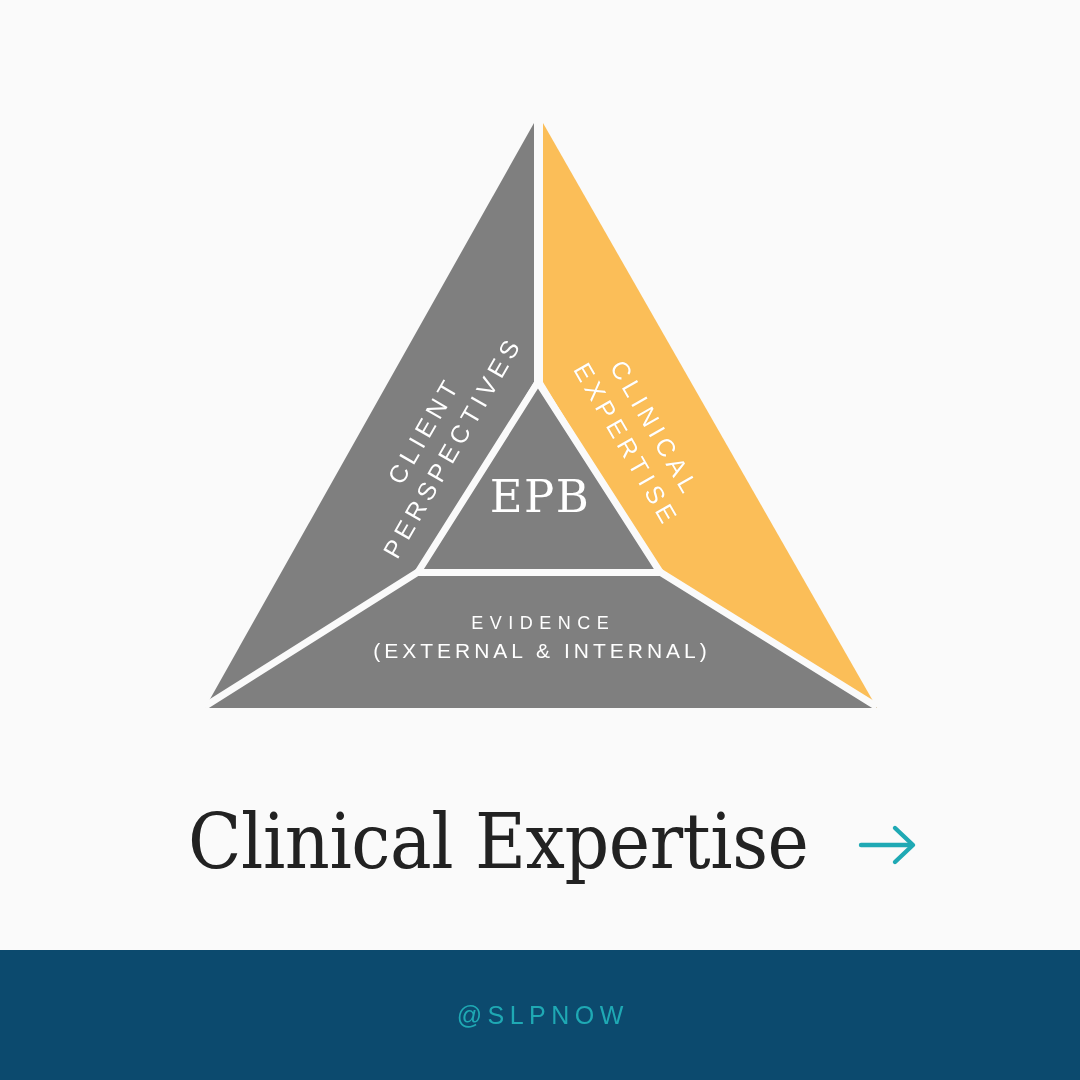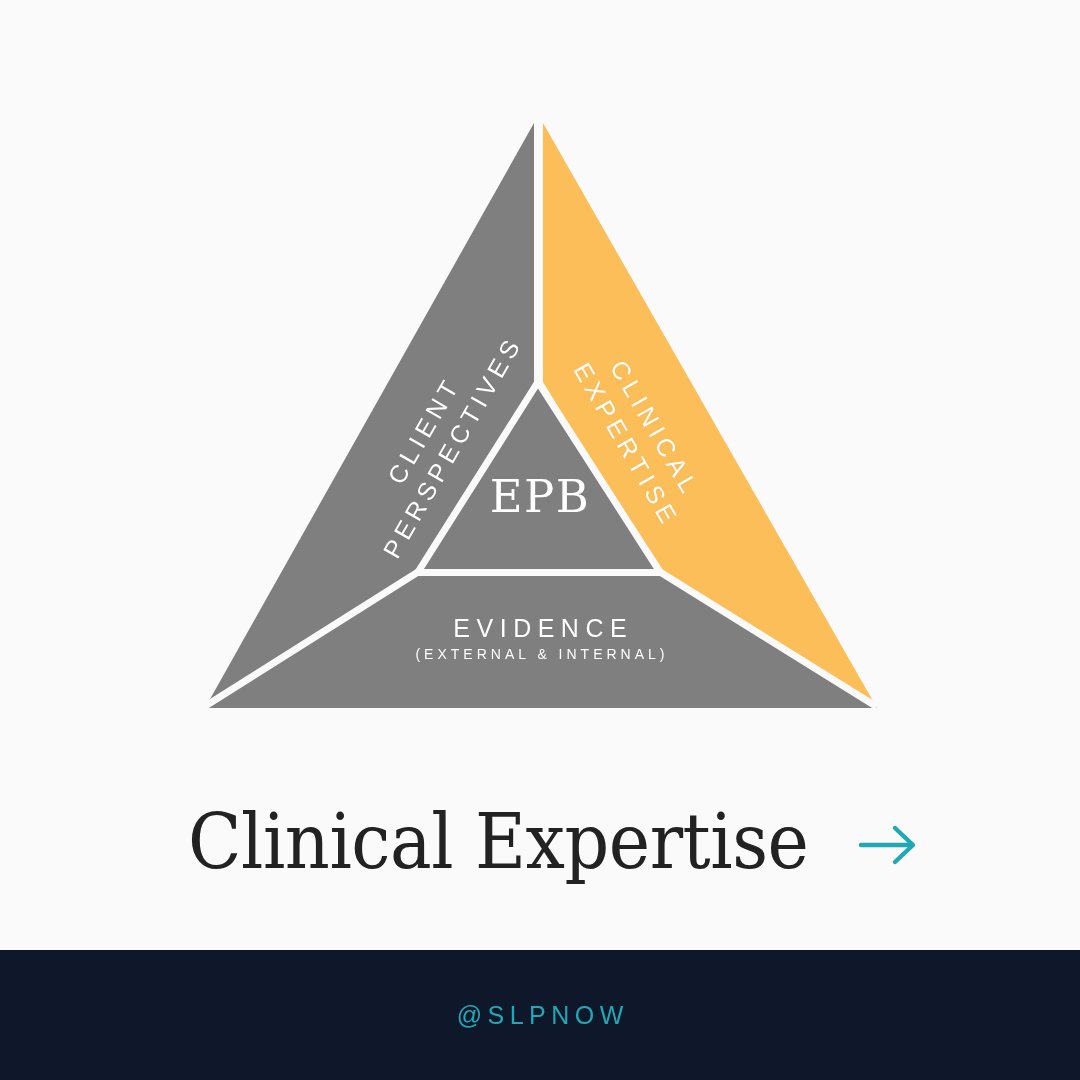--- a/index.html
+++ b/index.html
@@ -66,28 +66,28 @@
   #label-evidence {
     position:absolute;
     left:190px; top:612px;
     width:700px;
     text-align:center;
     color:#FFFFFF;
     pointer-events:none;
   }
   #evidence-line-1 {
     display:block;
-    font-size:25px;
+    font-size:18px;
     letter-spacing:6.5px;
     line-height:1.32;
     text-indent:6.5px;
   }
   #evidence-line-2 {
     display:block;
-    font-size:14px;
+    font-size:21px;
     letter-spacing:4.0px;
     line-height:1.42;
     text-indent:4px;
   }
 
   
   #label-epb {
     position:absolute;
     left:390px; top:474px;
     width:300px;
@@ -126,21 +126,21 @@
     width:62px; height:44px;
     flex:0 0 auto;
     margin-top:6px;
   }
 
   
   #footer-bar {
     position:absolute;
     left:0; bottom:0;
     width:1080px; height:130px;
-    background:#0f172a;
+    background:#0c4a6e;
     display:flex;
     align-items:center;
     justify-content:center;
   }
   #footer-handle {
     font-family:"Liberation Sans", sans-serif;
     font-weight:400;
     font-size:25px;
     letter-spacing:5.5px;
     text-indent:5.5px;

